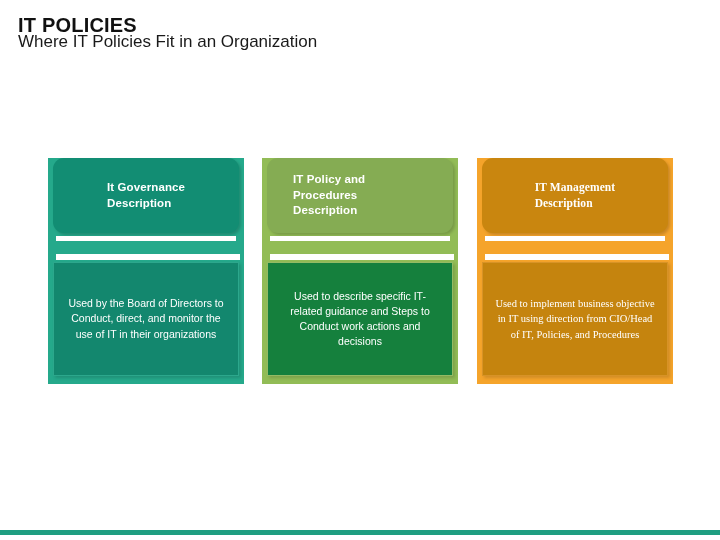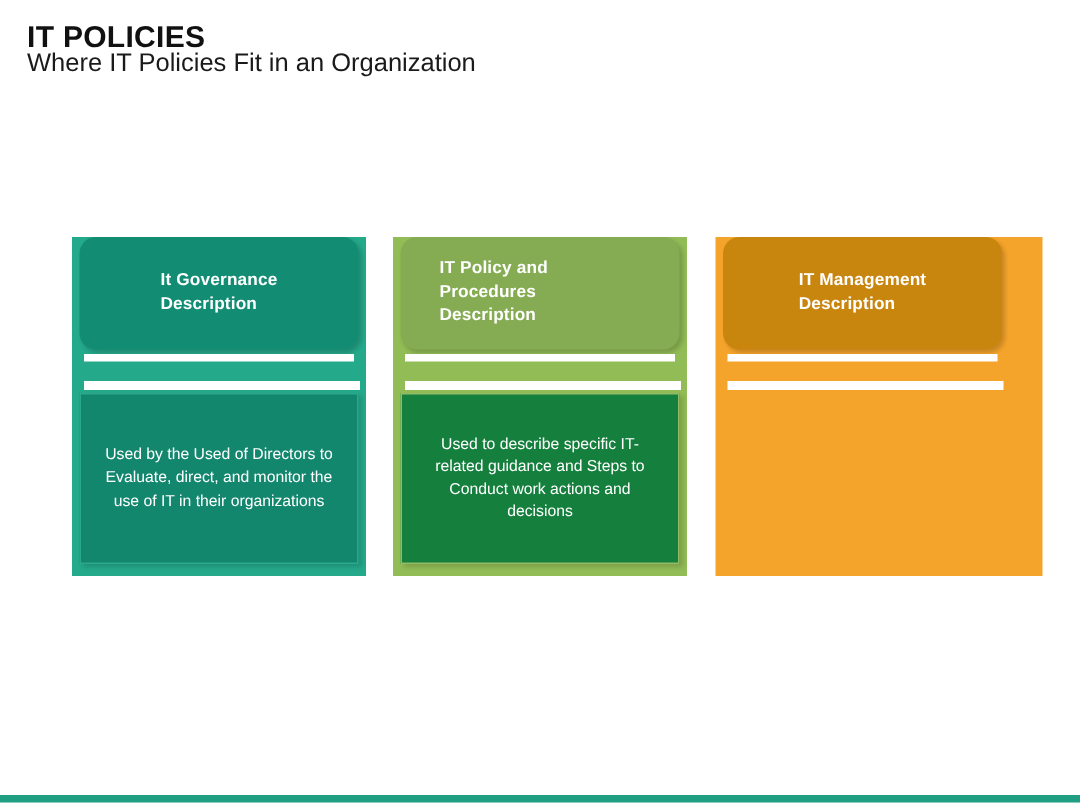--- a/index.html
+++ b/index.html
@@ -162,48 +162,51 @@
       <div class="card-frame" style="background: rgb(37, 169, 139);"></div>
       <div class="card-head" style="background: rgb(18, 141, 115);">
         <div class="card-head-label" style="color: rgb(255, 255, 255);">
           <span>It Governance</span><br>
           <span>Description</span>
         </div>
       </div>
       <div class="card-gap-top"></div>
       <div class="card-gap-bottom"></div>
       <div class="card-body" style="background: rgb(19, 135, 110); border: 1px solid rgb(44, 167, 140);">
-        <div class="card-body-label" style="color: rgb(255, 255, 255);">Used by the Used of Directors to Evaluate, direct, and monitor the use of IT in their organizations</div>
+        <div class="card-body-label" style="color: rgb(255, 255, 255);">Used by the Board of Directors to Conduct, direct, and monitor the use of IT in their organizations</div>
       </div>
     </div>
 
     <div class="card" id="card-1" style="left: 262px; top: 158px; width: 196px; height: 226px;">
       <div class="card-frame" style="background: rgb(146, 188, 86);"></div>
       <div class="card-head" style="background: rgb(133, 172, 83);">
         <div class="card-head-label" style="color: rgb(255, 255, 255);">
           <span>IT Policy and Procedures</span><br>
           <span>Description</span>
         </div>
       </div>
       <div class="card-gap-top"></div>
       <div class="card-gap-bottom"></div>
       <div class="card-body" style="background: #15803d; border: 1px solid rgb(147, 187, 100);">
         <div class="card-body-label" style="color: rgb(255, 255, 255);">Used to describe specific IT-related guidance and Steps to Conduct work actions and decisions</div>
       </div>
     </div>
 
-    <div class="card" id="card-2" style="left: 477px; top: 158px; width: 218px; height: 226px;">
+    <div class="card" id="card-2" style="left: 477px; top: 158px; width: 196px; height: 226px; font-family: Liberation Serif, serif;">
       <div class="card-frame" style="background: rgb(245, 164, 43);"></div>
       <div class="card-head" style="background: rgb(201, 134, 15);">
         <div class="card-head-label" style="color: rgb(255, 255, 255);">
           <span>IT Management</span><br>
           <span>Description</span>
         </div>
       </div>
       <div class="card-gap-top"></div>
       <div class="card-gap-bottom"></div>
+      <div class="card-body" style="background: rgb(197, 132, 14); border: 1px solid rgb(215, 147, 39);">
+        <div class="card-body-label" style="color: rgb(255, 255, 255);">Used to implement business objective in IT using direction from CIO/Head of IT, Policies, and Procedures</div>
+      </div>
     </div>
 
   </div>
 
   <div class="bottom-bar" style="background: rgb(31, 158, 129);"></div>
 
 </div>
 
 </body></html>

